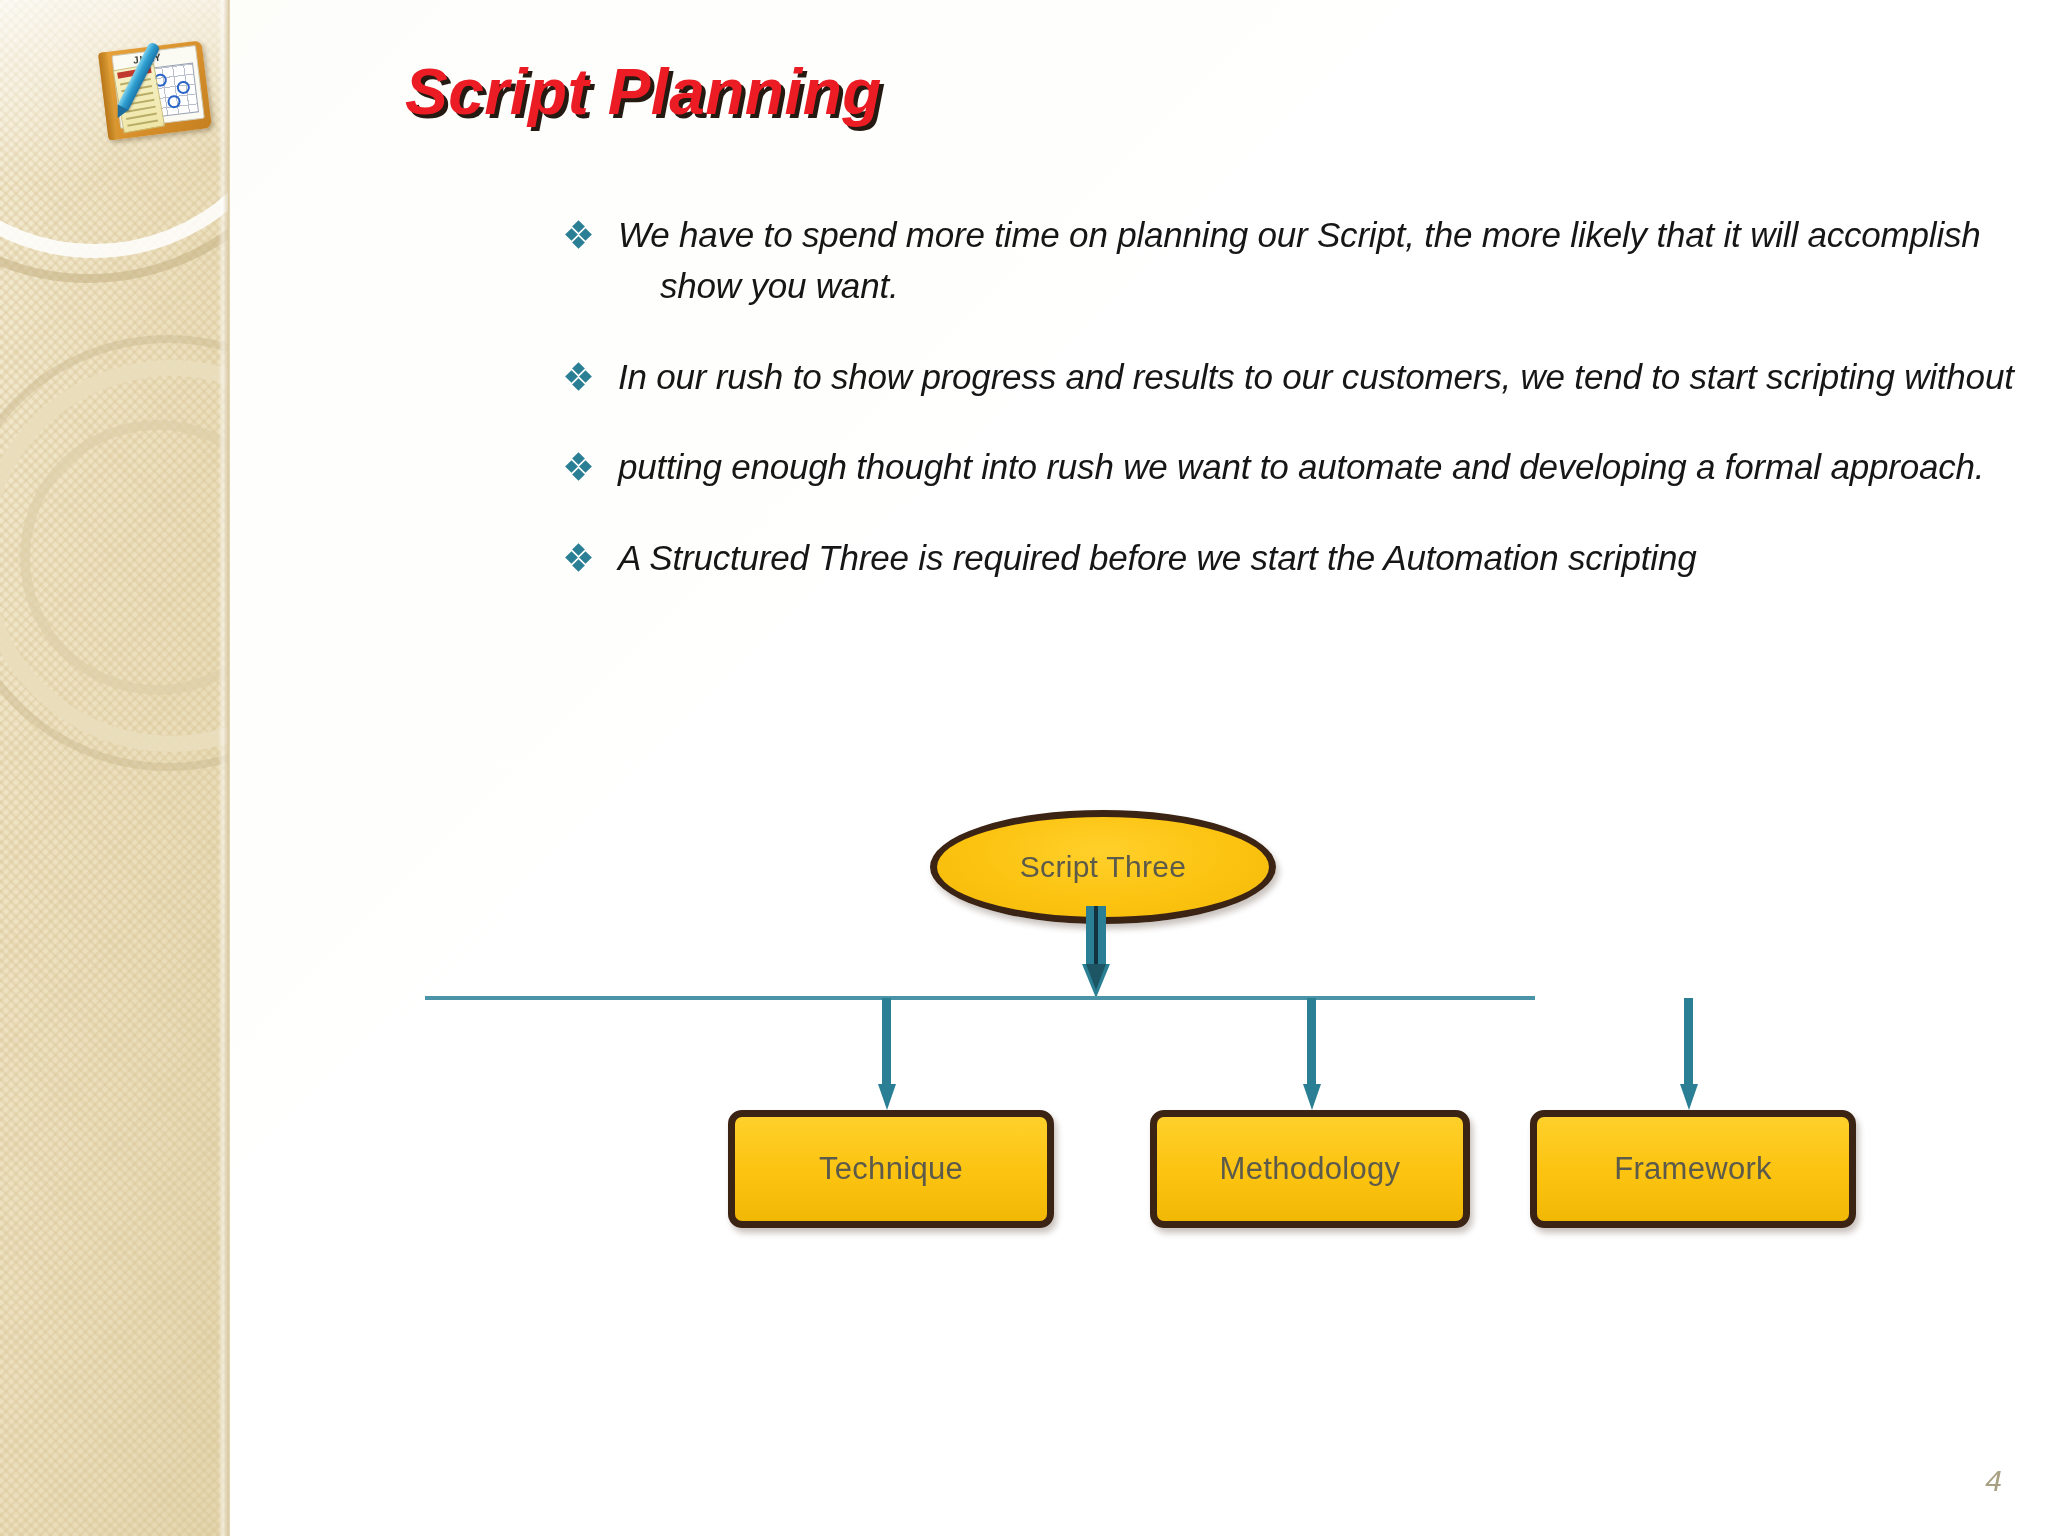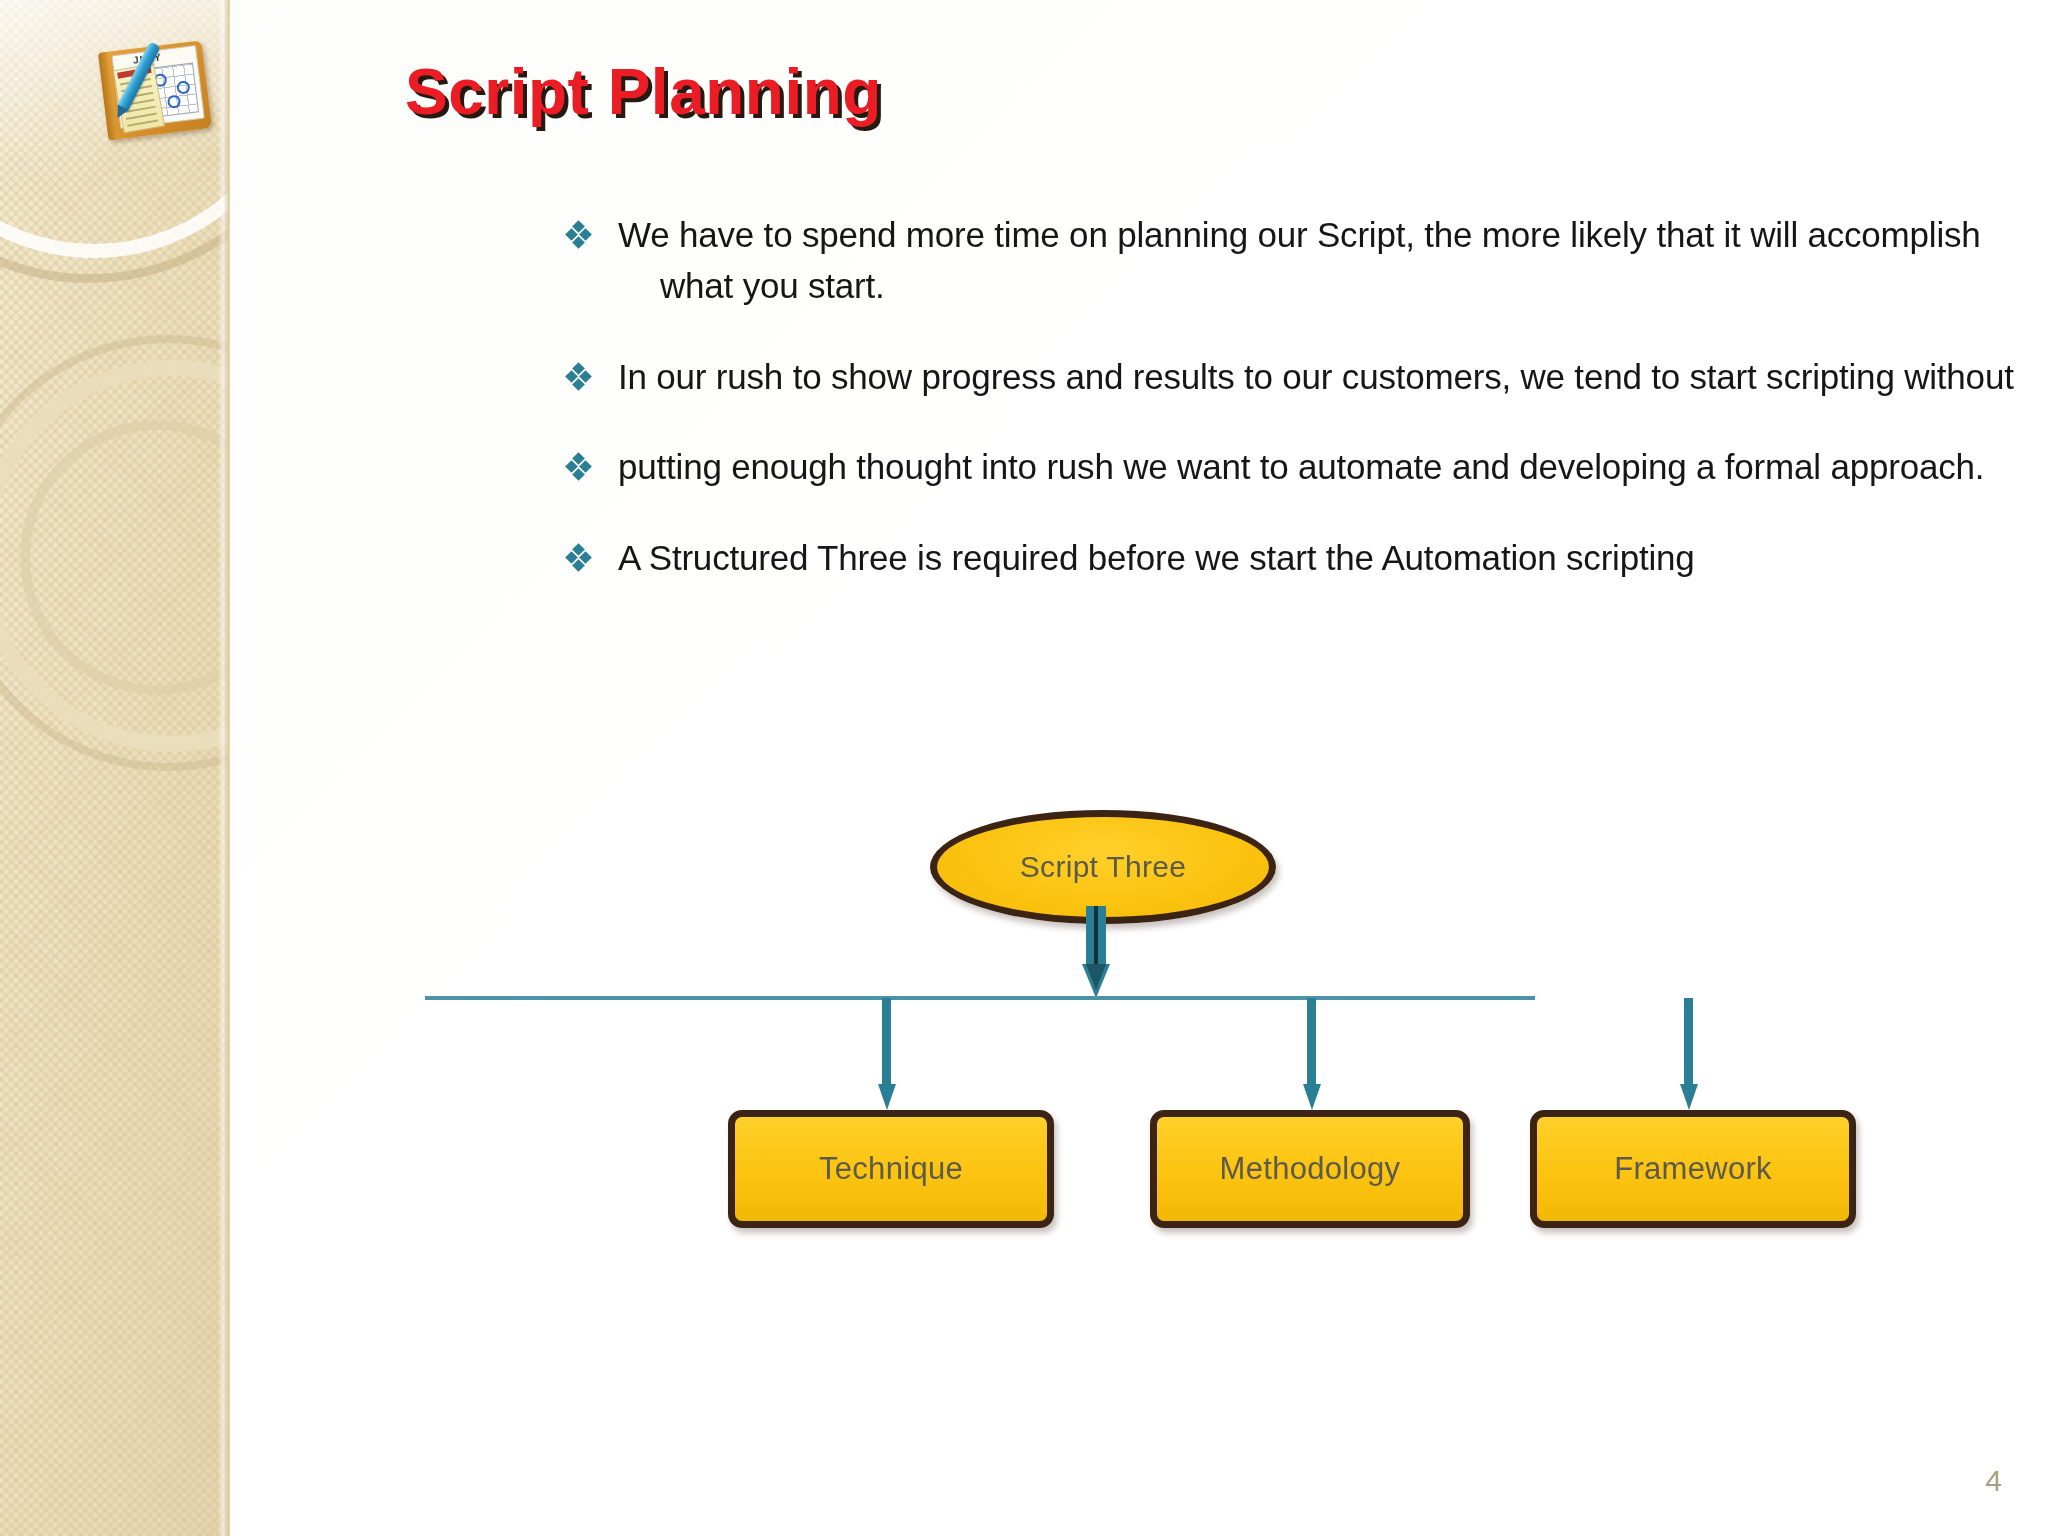--- a/index.html
+++ b/index.html
@@ -180,20 +180,21 @@
     border-right: 6px solid transparent;
     border-top: 12px solid #1d6d9c;
   }
 
   
   #content {
     position: absolute;
     left: 230px; top: 0;
     width: 1818px; height: 1536px;
     background: linear-gradient(135deg, #fdfdfa 0%, #ffffff 40%, #ffffff 100%);
+    font-style: italic;
   }
 
   #title {
     position: absolute;
     left: 175px;
     top: 55px;
     font-family: "Liberation Sans", sans-serif;
     font-size: 64px;
     font-weight: bold;
     color: #ec1c24;
@@ -438,21 +439,21 @@
         <div class="bullet-marker">
           <div class="diamond-cluster">
             <span class="d-top"></span>
               <span class="d-left"></span>
               <span class="d-right"></span>
               <span class="d-bottom"></span>
           </div>
         </div>
         <div class="bullet-text">
           <span>We have to spend more time on planning our Script, the more likely that it will accomplish</span>
-          <span class="cont">what you start.</span>
+          <span class="cont">show you want.</span>
         </div>
       </div>
 
       <div class="bullet-row">
         <div class="bullet-marker">
           <div class="diamond-cluster">
             <span class="d-top"></span>
               <span class="d-left"></span>
               <span class="d-right"></span>
               <span class="d-bottom"></span>

